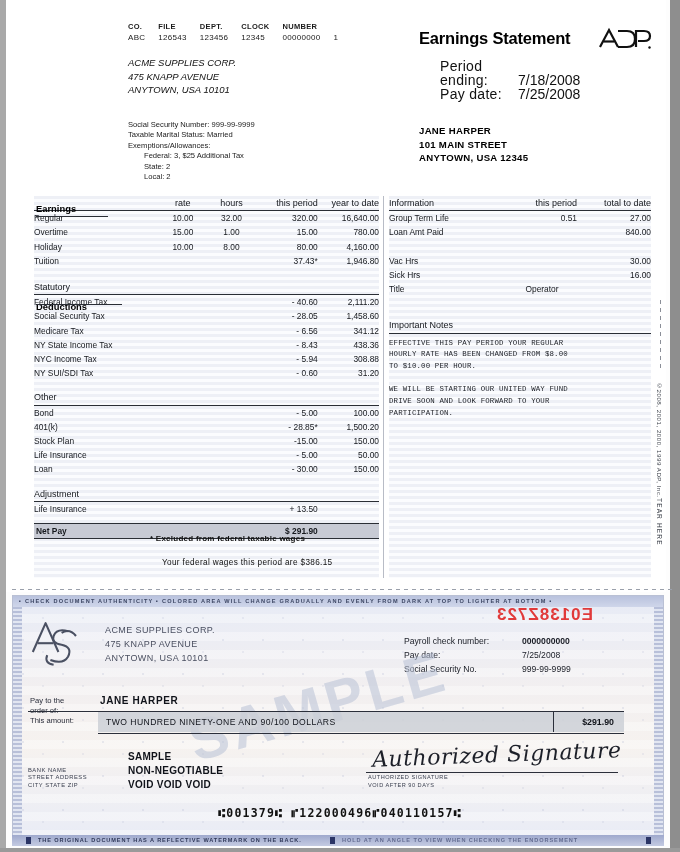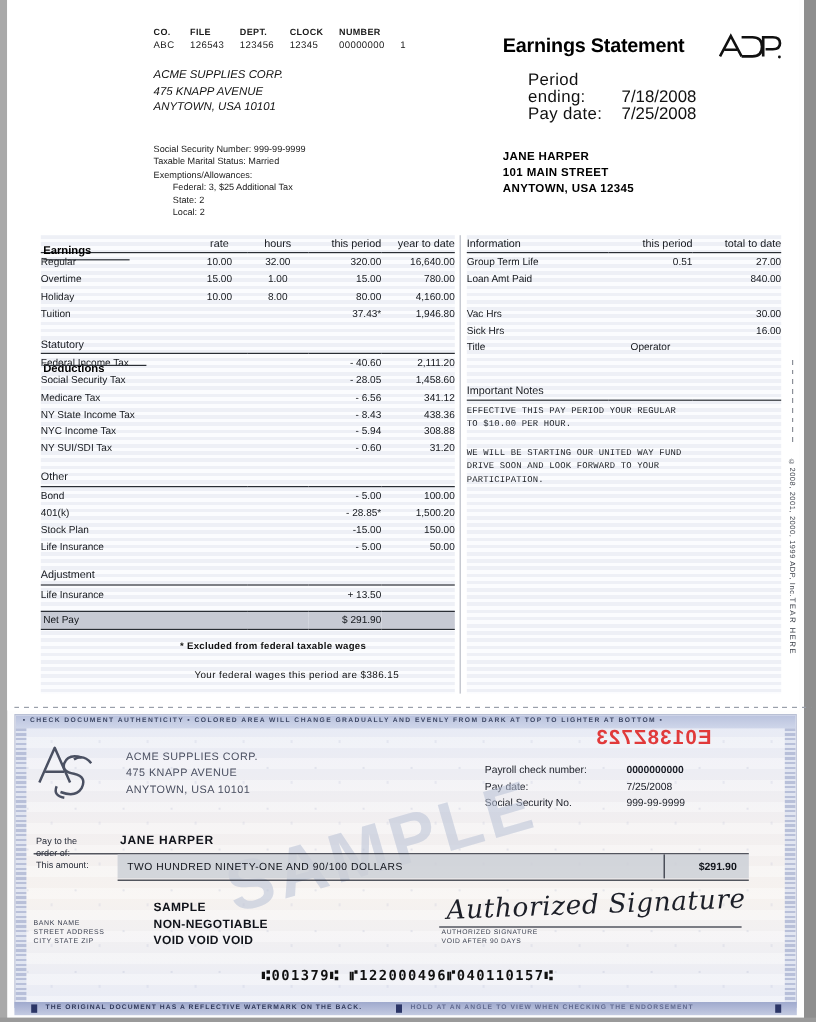--- a/index.html
+++ b/index.html
@@ -79,21 +79,21 @@
   #right-panel { position:absolute; left:383px; top:196px; width:262px; height:382px; }
 
   .tbl { width:100%; border-collapse:collapse; font-size:8.4px; color:#15181d; }
   .tbl td { padding:0.9px 0; line-height:12.4px; white-space:nowrap; }
   .tbl .hrow td { font-weight:normal; font-size:9px; padding-bottom:1px; }
   .ul-row td { border-bottom:1.3px solid #2a2e35; }
   .r { text-align:right; }
   .c { text-align:center; }
   .b { font-weight:bold; }
   .gross-row td { background:#c7cad4; font-weight:bold; border-top:1.2px solid #2a2e35; }
-  .net-row td   { background:#c7cad4; font-weight:normal; border-top:1.3px solid #2a2e35; border-bottom:1.3px solid #2a2e35; }
+  .net-row td   { background:#c7cad4; font-weight:bold; border-top:1.3px solid #2a2e35; border-bottom:1.3px solid #2a2e35; }
 
   .label-col  { position:absolute; left:30px; font-size:9.4px; font-weight:bold; color:#000; }
   .earn-label { top:203px; }
   .ded-label  { top:301px; }
   .earn-underline { position:absolute; left:30px; top:216px; width:72px; height:1.4px; background:#2a2e35; }
   .ded-underline  { position:absolute; left:30px; top:304px; width:86px; height:1.4px; background:#2a2e35; }
 
   .notes-body { font-size:7.4px; line-height:11.6px; letter-spacing:.15px; color:#1d2026;font-family:Liberation Mono, monospace; }
 
   .footnote1 { position:absolute; left:144px; top:534px; font-size:8px; font-weight:bold; color:#111; letter-spacing:.25px;}
@@ -419,20 +419,26 @@
           <td class="r">-15.00</td>
           <td class="r">150.00</td>
         </tr>
         <tr>
           <td>Life Insurance</td>
           <td colspan="2"></td>
           <td class="r">- 5.00</td>
           <td class="r">50.00</td>
         </tr>
         <tr>
+          <td>Loan</td>
+          <td colspan="2"></td>
+          <td class="r">- 30.00</td>
+          <td class="r">150.00</td>
+        </tr>
+        <tr>
               <td colspan="5" style="height:10px;"></td>
             </tr>
 
         <tr class="hrow ul-row">
           <td>Adjustment</td>
           <td colspan="4"></td>
         </tr>
         <tr>
           <td>Life Insurance</td>
           <td colspan="2"></td>
@@ -499,20 +505,21 @@
         <tr>
               <td colspan="3" style="height:22px;"></td>
             </tr>
         <tr class="hrow ul-row">
           <td colspan="3">Important  Notes</td>
         </tr>
       </tbody>
         </table>
       <div class="notes-body" style="padding-top:4px;">
         <div>EFFECTIVE THIS PAY PERIOD YOUR REGULAR</div>
+        <div>HOURLY RATE HAS BEEN CHANGED FROM $8.00</div>
         <div>TO $10.00 PER HOUR.</div>
         <div style="height:12px;"></div>
         <div>WE WILL BE STARTING OUR UNITED WAY FUND</div>
         <div>DRIVE SOON AND LOOK FORWARD TO YOUR</div>
         <div>PARTICIPATION.</div>
       </div>
     </div>
 
     <div class="vtear-dash"></div>
     <div class="vtext vcopy">©2008, 2001, 2000, 1999 ADP, Inc.</div>

